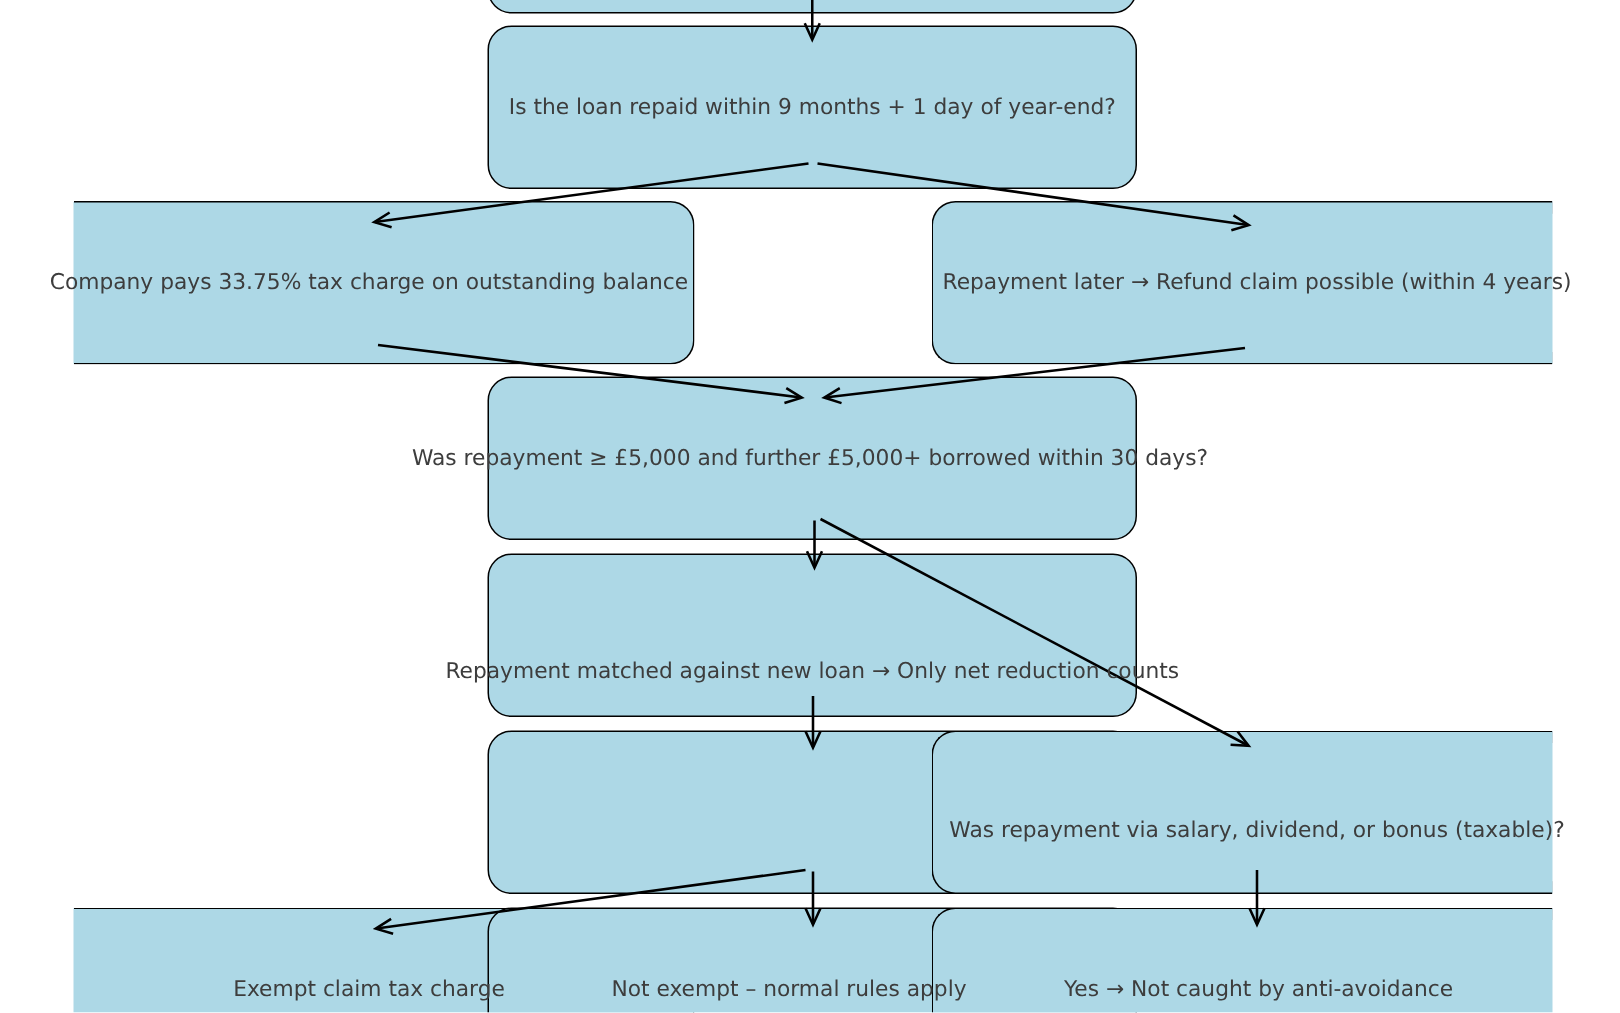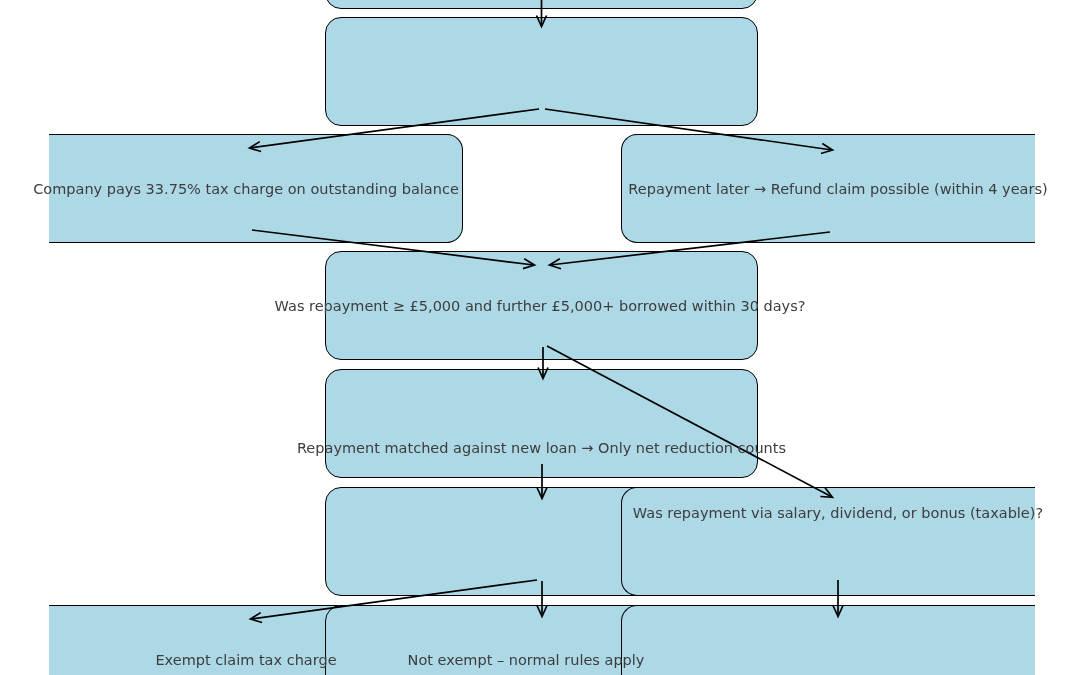--- a/index.html
+++ b/index.html
@@ -64,21 +64,23 @@
       <line x1="830" y1="232" x2="550" y2="265" marker-end="url(#ah)"></line>
       <line x1="543" y1="347" x2="543" y2="378" marker-end="url(#ah)"></line>
       <line x1="547" y1="346" x2="832" y2="497" marker-end="url(#ah)"></line>
       <line x1="542" y1="464" x2="542" y2="498" marker-end="url(#ah)"></line>
       <line x1="537" y1="580" x2="251" y2="619" marker-end="url(#ah)"></line>
       <line x1="542" y1="581" x2="542" y2="616" marker-end="url(#ah)"></line>
       <line x1="838" y1="580" x2="838" y2="616" marker-end="url(#ah)"></line>
     </g>
   </svg>
 
+  <span class="lbl" style="left:541.5px; top:71.5px">Is the loan repaid within 9 months + 1 day of year-end?</span>
   <span class="lbl" style="left:246px;   top:188.5px">Company pays 33.75% tax charge on outstanding balance</span>
   <span class="lbl" style="left:838px;   top:188.5px">Repayment later → Refund claim possible (within 4 years)</span>
   <span class="lbl" style="left:540px;   top:306px">Was repayment ≥ £5,000 and further £5,000+ borrowed within 30 days?</span>
   <span class="lbl" style="left:541.5px; top:448px">Repayment matched against new loan → Only net reduction counts</span>
-  <span class="lbl" style="left:838px;   top:513px">Was repayment via salary, dividend, or bonus (taxable)?</span>
+  <span class="lbl" style="left:838px;   top:554px">Was repayment via salary, dividend, or bonus (taxable)?</span>
   <span class="lbl" style="left:246px;   top:659.5px">Exempt claim tax charge</span>
   <span class="lbl" style="left:526px;   top:659.5px">Not exempt – normal rules apply</span>
+  <span class="lbl" style="left:839px;   top:659.5px">Yes → Not caught by anti-avoidance</span>
 
 </div>
 
 </body></html>

